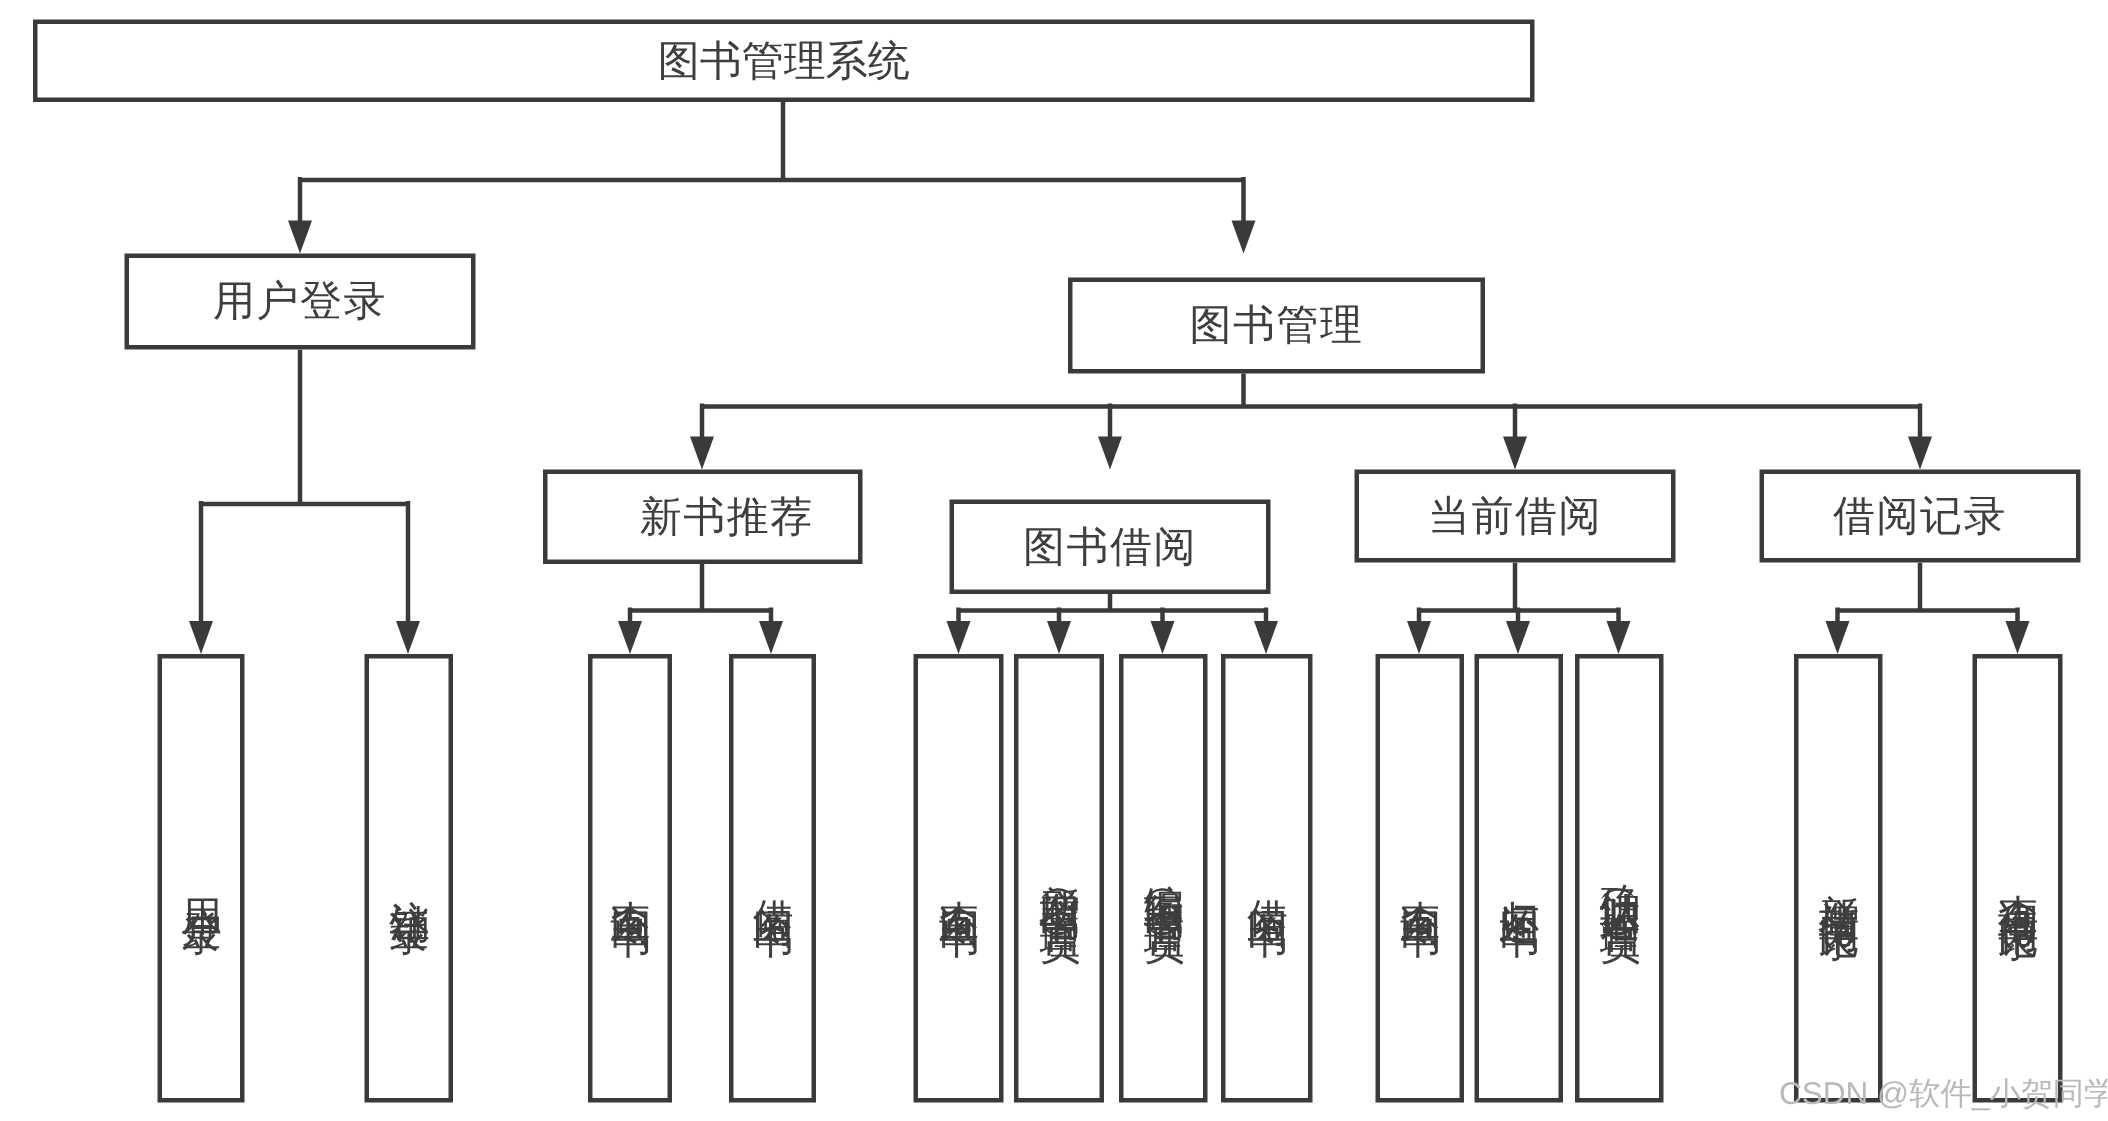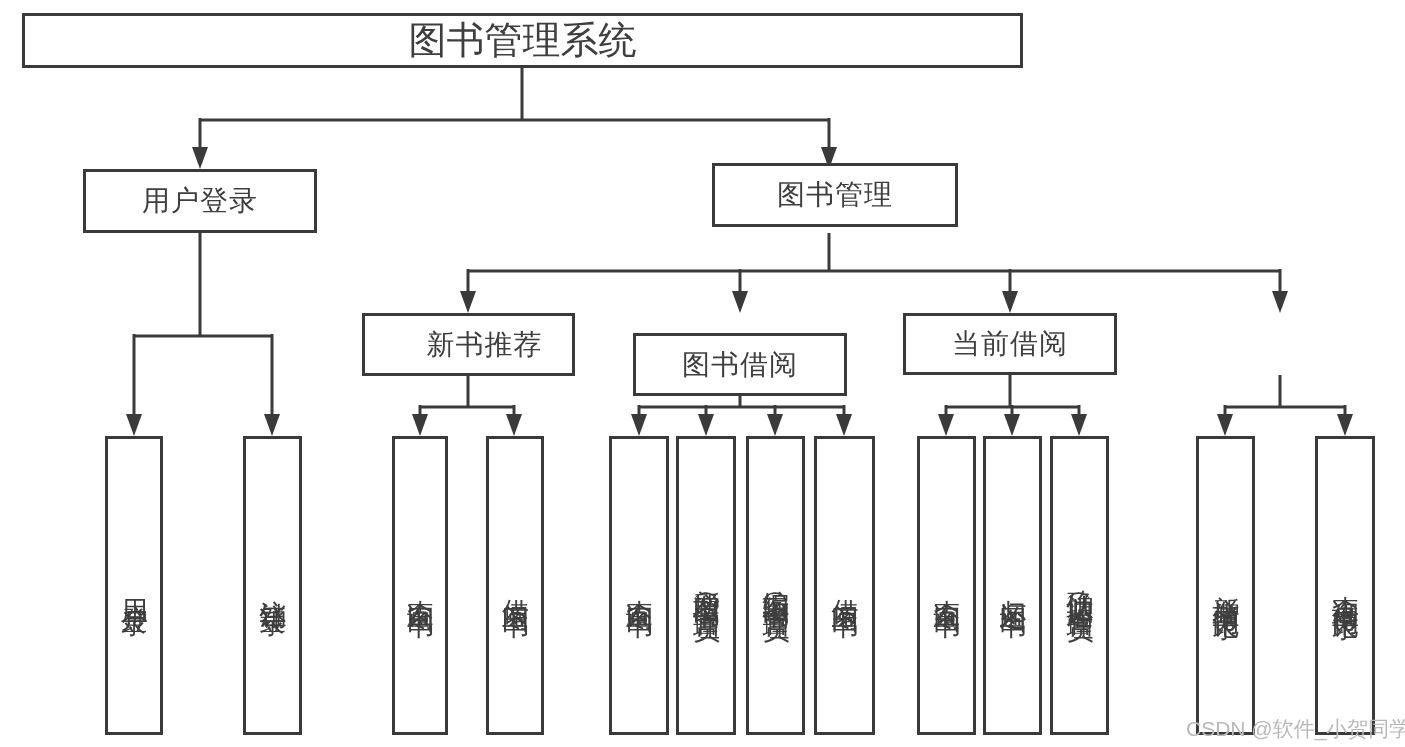--- a/index.html
+++ b/index.html
@@ -13,21 +13,21 @@
   svg.connectors{position:absolute;left:0;top:0;pointer-events:none;}
   .box{
     position:absolute;
     border:3px solid #3a3a3a;
     background:#ffffff;
     box-sizing:border-box;
     display:flex;align-items:center;justify-content:center;
     color:#3e3e3e;
   }
   .h-node{font-size:28px;letter-spacing:1px;}
-  .root-node{font-size:38px;}
+  .root-node{font-size:28px;}
   .leaf{
     top:436px;height:299px;
   }
   .leaf span{
     writing-mode:vertical-rl;
     text-orientation:mixed;
     font-size:27px;
     letter-spacing:4px;
     line-height:1.15;
     color:#3e3e3e;
@@ -111,32 +111,35 @@
     </g>
   </svg>
 
   <div class="box root-node" style="left:22px;top:13px;width:1001px;height:55px;">
     <span>图书管理系统</span>
   </div>
 
   <div class="box h-node" style="left:83px;top:169px;width:234px;height:64px;">
     <span>用户登录</span>
   </div>
-  <div class="box h-node" style="left:712px;top:163px;width:246px;height:64px;">
+  <div class="box h-node" style="left:712px;top:185px;width:278px;height:64px;">
     <span>图书管理</span>
   </div>
 
   <div class="box h-node" style="left:362px;top:313px;width:213px;height:63px;padding-left:32px;">
     <span>新书推荐</span>
   </div>
   <div class="box h-node" style="left:633px;top:313px;width:214px;height:63px;margin-top:20px;">
     <span>图书借阅</span>
   </div>
   <div class="box h-node" style="left:903px;top:313px;width:214px;height:62px;">
     <span>当前借阅</span>
+  </div>
+  <div class="box h-node" style="left:1173px;top:313px;width:214px;height:62px;">
+    <span>借阅记录</span>
   </div>
 
   <div class="box leaf" style="left:105px;width:58px;">
     <span>用户登录</span>
   </div>
   <div class="box leaf" style="left:243px;width:59px;">
     <span>注销登录</span>
   </div>
 
   <div class="box leaf" style="left:392px;width:56px;">

